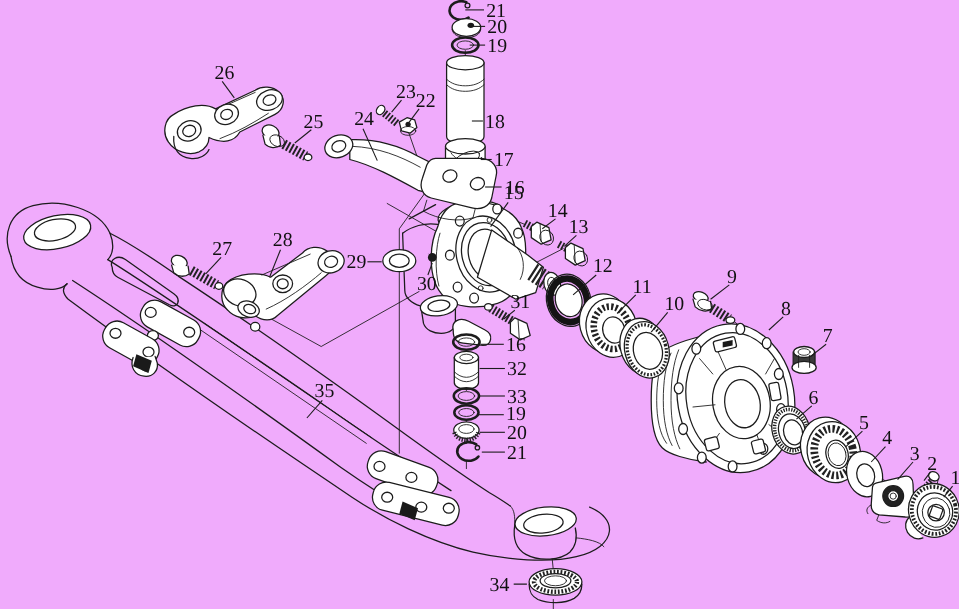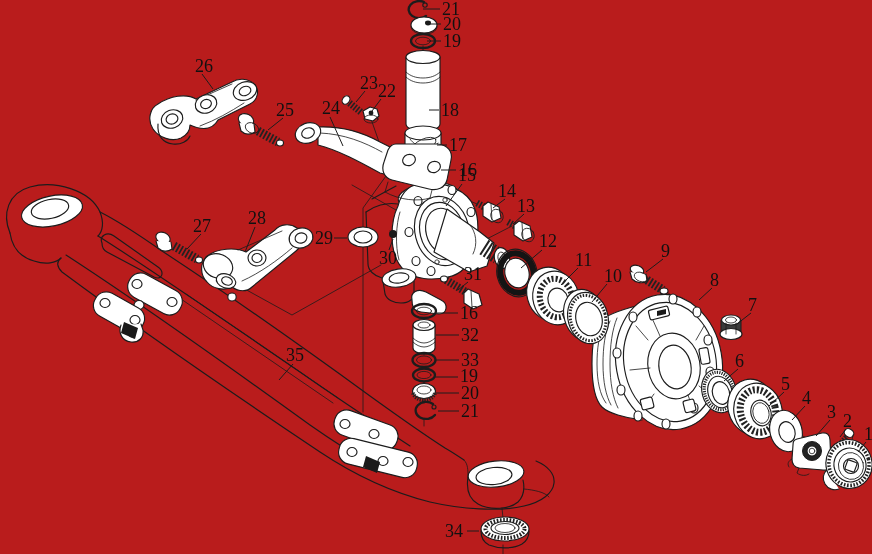--- a/index.html
+++ b/index.html
@@ -1,16 +1,16 @@
 <!DOCTYPE html>
 <html><head>
 <meta charset="utf-8">
 <style>
   html,body{margin:0;padding:0;background:#ffffff;}
-  #stage{position:relative;width:872px;height:554px;background:#b91c1c;overflow:hidden;}
+  #stage{position:relative;width:872px;height:554px;background:#f0abfc;overflow:hidden;}
   svg text{font-family:"Liberation Serif","DejaVu Serif",serif;font-size:18px;fill:#111;}
   .s{fill:none;stroke:#1c1c1c;stroke-width:1.15;stroke-linecap:round;stroke-linejoin:round;}
   .w{fill:#ffffff;stroke:#1c1c1c;stroke-width:1.15;stroke-linecap:round;stroke-linejoin:round;}
   .thin{stroke-width:0.8;}
   .th2{stroke-width:2.3;}
   .dk{fill:#1a1a1a;stroke:none;}
   .thr{fill:none;stroke:#222;stroke-linecap:butt;}
 </style>
 </head>
 <body>

